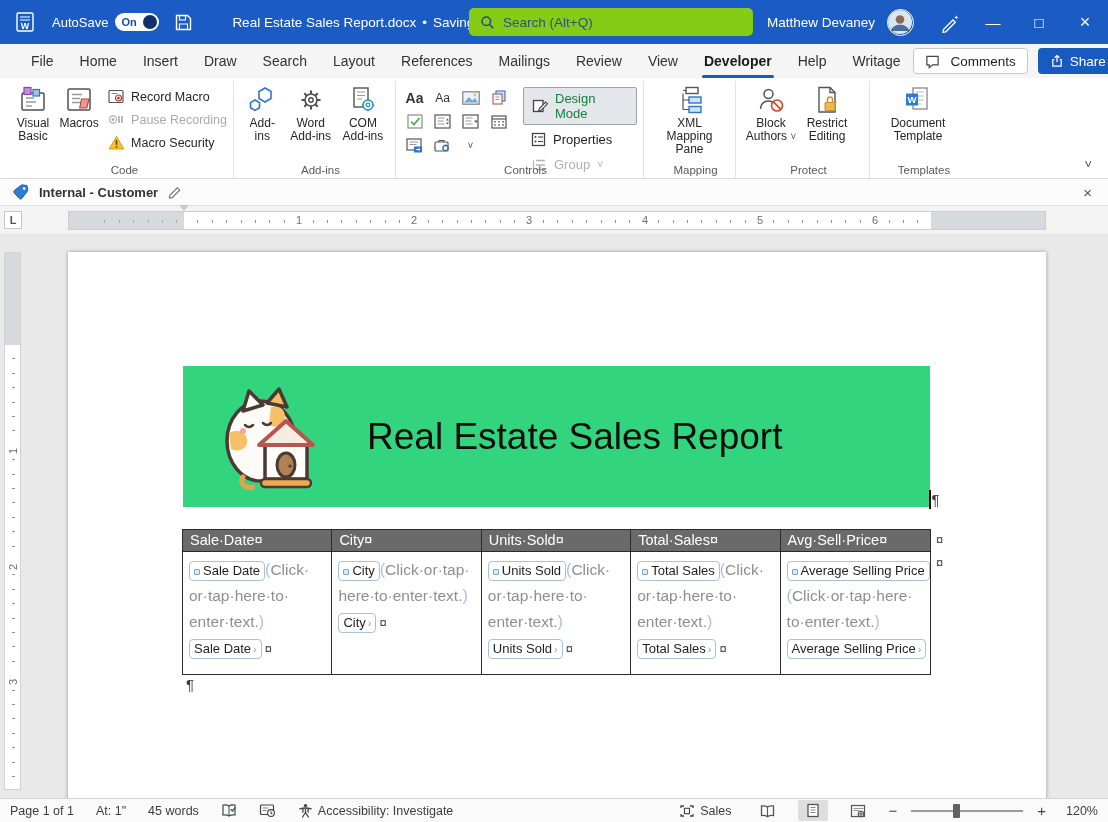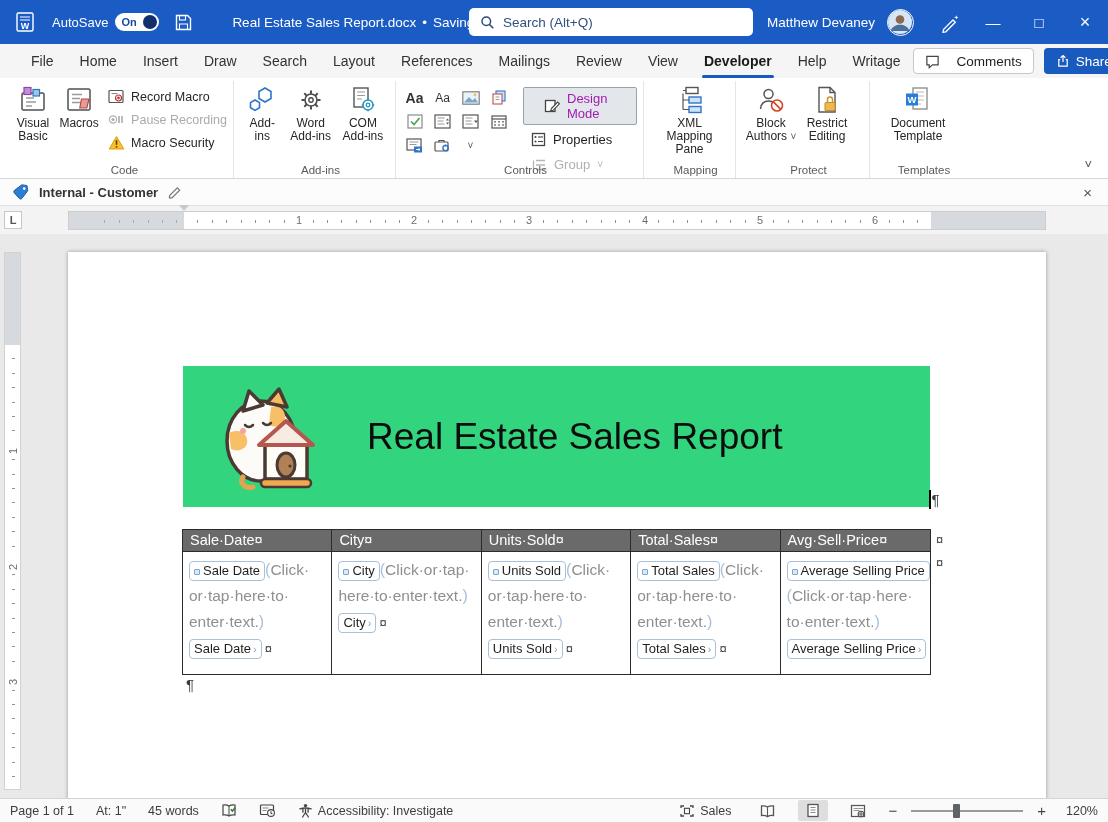--- a/index.html
+++ b/index.html
@@ -15,50 +15,50 @@
   
   .titlebar { height:44px; background:#1b5cc4; display:flex; align-items:center; color:#fff; flex:0 0 auto; position:relative; }
   .tb-appicon { margin-left:14px; }
   .tb-autosave { display:flex; align-items:center; gap:7px; margin-left:16px; font-size:13px; }
   .switch { width:44px; height:18px; background:#fff; border-radius:10px; display:flex; align-items:center; padding:0 2px 0 6px; cursor:pointer; }
   .switch-label { color:#174b9e; font-size:11px; font-weight:bold; }
   .knob { width:14px; height:14px; border-radius:50%; background:#0f2f6d; margin-left:auto; }
   .tb-save { margin-left:14px; cursor:pointer; }
   .tb-doc { margin-left:38px; display:flex; align-items:center; gap:6px; font-size:13.5px; white-space:nowrap; cursor:pointer; }
   .tb-caret { font-size:10px; margin-left:2px; }
-  .tb-search { position:absolute; left:469px; top:8px; width:284px; height:28px; background:#ffffff; border-radius:5px; display:flex; align-items:center; gap:8px; padding:0 11px; }
+  .tb-search { position:absolute; left:469px; top:8px; width:284px; height:28px; background:#84cc16; border-radius:5px; display:flex; align-items:center; gap:8px; padding:0 11px; }
   .tb-search input { flex:1; background:transparent; border:none; outline:none; font-size:13.5px; color:#2c4a7c; font-family:"Liberation Sans",sans-serif; }
   .tb-search input::placeholder { color:#31507f; opacity:1; }
   .tb-right { margin-left:auto; display:flex; align-items:center; height:100%; }
   .tb-user { font-size:13.5px; margin-right:12px; cursor:pointer; white-space:nowrap; }
   .tb-avatar { width:27px; height:27px; border-radius:50%; overflow:hidden; border:1.5px solid #fff; margin-right:16px; cursor:pointer; }
   .tb-pen { width:40px; height:100%; display:flex; align-items:center; justify-content:center; cursor:pointer; }
   .winbtn { width:46px; height:100%; display:flex; align-items:center; justify-content:center; font-size:15px; cursor:pointer; }
 
   
   .tabrow { height:34px; background:#f5f5f5; display:flex; align-items:center; padding-left:18px; flex:0 0 auto; }
   .tab { height:100%; display:flex; align-items:center; padding:0 13px; font-size:14px; color:#323232; cursor:pointer; position:relative; }
   .tab.active { font-weight:bold; color:#1a1a1a; }
   .tab.active::after { content:""; position:absolute; left:11px; right:11px; bottom:0; height:3px; background:#185abd; border-radius:2px; }
   .tabrow-right { margin-left:auto; display:flex; align-items:center; gap:10px; padding-right:14px; }
-  .btn-comments { display:flex; align-items:center; gap:16px; background:#fff; border:1px solid #c8c8c8; border-radius:4px; height:26px; padding:0 11px; font-size:13.5px; color:#1f1f1f; cursor:pointer; }
+  .btn-comments { display:flex; align-items:center; gap:10px; background:#fff; border:1px solid #c8c8c8; border-radius:4px; height:26px; padding:0 11px; font-size:13.5px; color:#1f1f1f; cursor:pointer; }
   .btn-share { display:flex; align-items:center; gap:6px; background:#185abd; border-radius:4px; height:26px; padding:0 12px; font-size:13.5px; color:#fff; cursor:pointer; }
 
   
   .ribbon { height:101px; background:#fff; border-bottom:1px solid #d8d8d8; display:flex; padding:3px 0 0 4px; position:relative; flex:0 0 auto; }
   .rgroup { position:relative; border-right:1px solid #e4e4e4; padding:1px 6px 16px; display:flex; align-items:flex-start; }
   .rg-label { position:absolute; bottom:2px; left:12px; right:0; text-align:center; font-size:11.5px; color:#5a5a5a; }
   .btn-lg { display:flex; flex-direction:column; align-items:center; gap:2px; font-size:12px; color:#262626; text-align:center; line-height:13px; padding:3px 3px 0; border-radius:3px; cursor:pointer; }
   .btn-sm { display:flex; align-items:center; gap:6px; font-size:12.5px; color:#262626; cursor:pointer; white-space:nowrap; }
   .btn-sm.disabled { color:#ababab; cursor:default; }
   .code-col { display:flex; flex-direction:column; gap:8px; padding-top:7px; margin-left:6px; }
   .ctl-grid { display:grid; grid-template-columns:repeat(4,25px); grid-auto-rows:21px; gap:3px 3px; padding-top:5px; }
   .ctl { display:flex; align-items:center; justify-content:center; cursor:pointer; border-radius:2px; }
   .ctl-right { display:flex; flex-direction:column; gap:4px; margin-left:12px; padding-top:5px; }
-  .design-mode { display:flex; align-items:center; gap:7px; font-size:13px; color:#a21caf; padding:3px 20px; background:#e3e7eb; border:1px solid #99a3ac; border-radius:2px; cursor:pointer; }
+  .design-mode { display:flex; align-items:center; gap:7px; font-size:13px; color:#15803d; padding:3px 8px; background:#e3e7eb; border:1px solid #99a3ac; border-radius:2px; cursor:pointer; }
   .ctl-row { display:flex; align-items:center; gap:7px; font-size:13px; color:#1f1f1f; padding:3px 8px; cursor:pointer; }
   .ctl-row.disabled { color:#b0b0b0; cursor:default; }
   .aa1 { font-size:14px; color:#333; font-weight:bold; }
   .aa2 { font-size:12px; color:#333; }
   .caret { font-size:10px; color:#555; }
   .caret.dim { color:#b5b5b5; }
   .ribbon-collapse { position:absolute; right:16px; bottom:6px; font-size:13px; color:#555; cursor:pointer; }
 
   
   .sensbar { height:27px; background:#fcfcfc; border-bottom:1px solid #e1e1e1; display:flex; align-items:center; gap:9px; padding:0 12px; font-size:13px; font-weight:bold; color:#333; flex:0 0 auto; }

